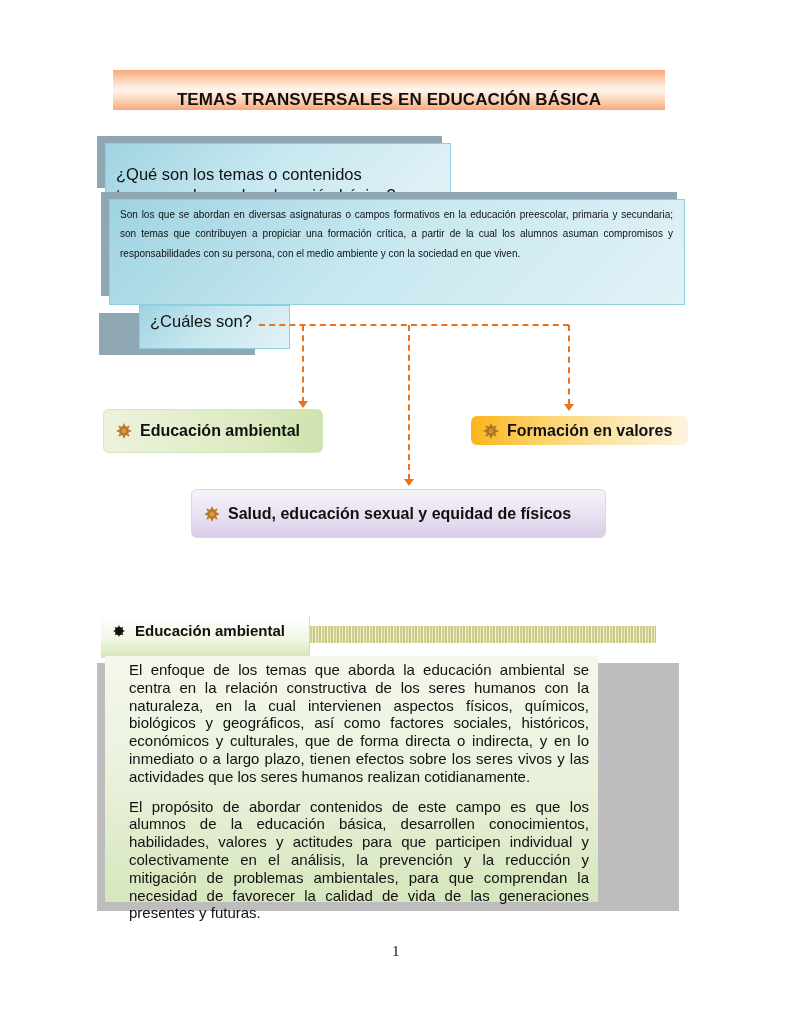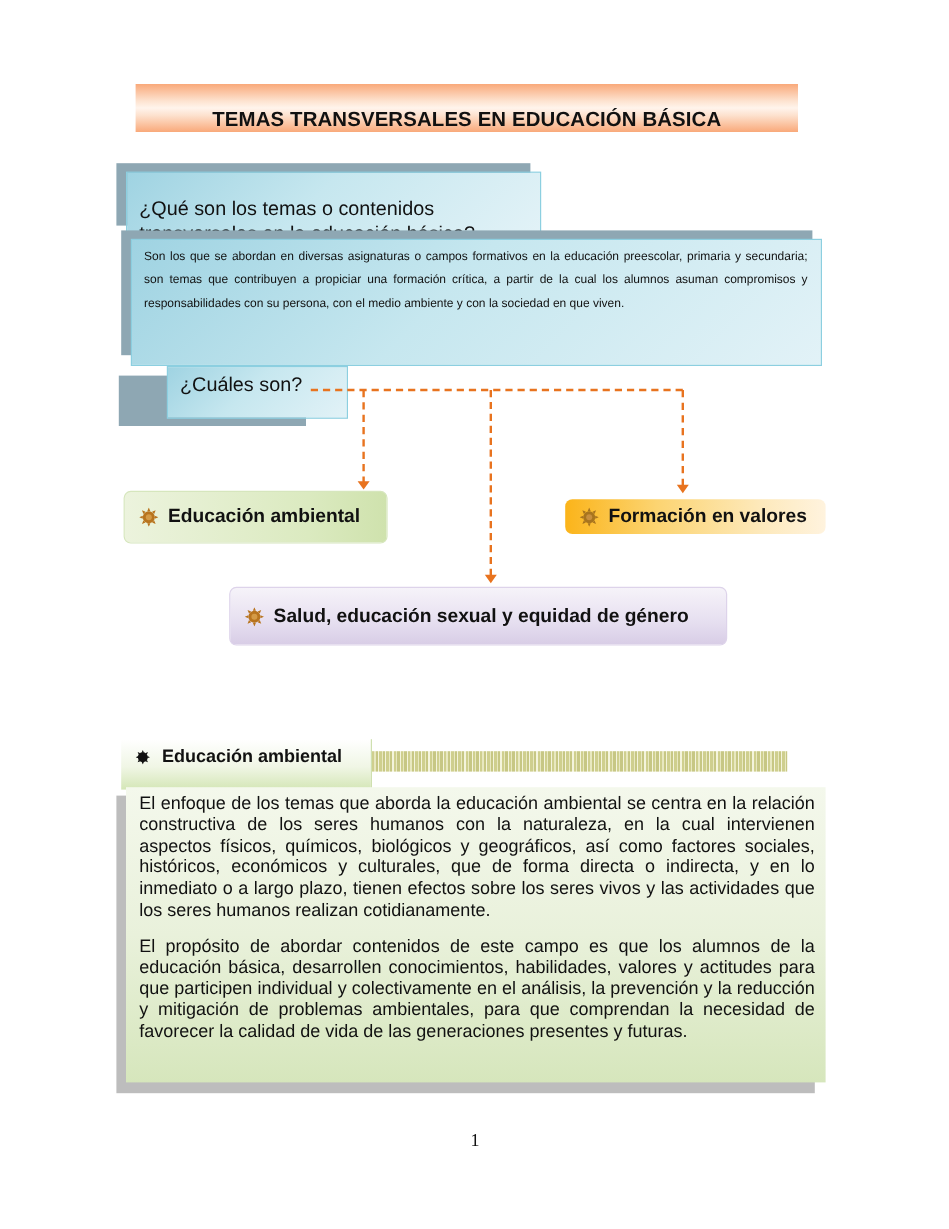--- a/index.html
+++ b/index.html
@@ -38,23 +38,23 @@
   .gear { display: inline-block; width: 16px; height: 16px; margin-right: 8px; position: relative; }
   .gear svg { display: block; }
 
   
   .ea-tab { left: 101px; top: 616px; width: 209px; height: 42px;
     background: linear-gradient(to bottom, #ffffff 0%, #f0f6e5 55%, #d4e6b6 100%);
     border-right: 1px solid #cfe0b0; display: flex; align-items: flex-start; padding: 6px 0 0 12px; box-sizing: border-box; font-weight: bold; font-size: 15px; }
   .ea-stripe { left: 310px; top: 626px; width: 346px; height: 17px;
     background: repeating-linear-gradient(90deg, #cfcf8e 0px, #cfcf8e 2px, #e8e8c0 2px, #e8e8c0 3px, #c7c784 3px, #c7c784 5px, #f4f4dc 5px, #f4f4dc 6px); }
   .ea-shadow { left: 97px; top: 663px; width: 582px; height: 248px; background: #bdbdbd; }
-  .ea-body { left: 105px; top: 656px; width: 583px; height: 246px; box-sizing: border-box;
+  .ea-body { left: 105px; top: 656px; width: 493px; height: 246px; box-sizing: border-box;
     background: linear-gradient(to bottom, #f4f8ec 0%, #e9f1db 50%, #d6e6bc 100%);
-    padding: 5px 9px 0 11px; font-size: 15px; line-height: 17.8px; text-align: justify; }
+    padding: 5px 9px 0 24px; font-size: 15px; line-height: 17.8px; text-align: justify; }
   .ea-body p { margin: 0 0 12px 0; }
 
   .page-num { left: 392px; top: 943px; font-family: "Liberation Serif", serif; font-size: 15px; }
 </style>
 </head>
 <body>
 
 <div class="abs title-banner">
   <span>TEMAS TRANSVERSALES EN EDUCACIÓN BÁSICA</span>
 </div>
@@ -111,21 +111,21 @@
 <div class="abs card card-purple">
   <span class="gear">
     <svg width="16" height="16" viewBox="0 0 16 16">
         <g fill="#b8741e">
           <circle cx="8" cy="8" r="5"></circle>
           <path d="M8 0l1.3 3H6.7zM8 16l-1.3-3h2.6zM0 8l3-1.3v2.6zM16 8l-3 1.3V6.7zM2.3 2.3l3 1.2-1.8 1.8zM13.7 13.7l-3-1.2 1.8-1.8zM13.7 2.3l-1.2 3-1.8-1.8zM2.3 13.7l1.2-3 1.8 1.8z"></path>
         </g>
         <circle cx="8" cy="8" r="2.5" fill="#d49a46"></circle>
       </svg>
   </span>
-  <span>Salud, educación sexual y equidad de género</span>
+  <span>Salud, educación sexual y equidad de físicos</span>
 </div>
 
 <div class="abs ea-tab">
   <span class="gear" style="width:12px;height:12px;margin-top:3px;margin-right:10px;">
     <svg width="12" height="12" viewBox="0 0 16 16">
         <g fill="#111">
           <circle cx="8" cy="8" r="5.5"></circle>
           <path d="M8 0l1.3 3H6.7zM8 16l-1.3-3h2.6zM0 8l3-1.3v2.6zM16 8l-3 1.3V6.7zM2.3 2.3l3 1.2-1.8 1.8zM13.7 13.7l-3-1.2 1.8-1.8zM13.7 2.3l-1.2 3-1.8-1.8zM2.3 13.7l1.2-3 1.8 1.8z"></path>
         </g>
       </svg>

